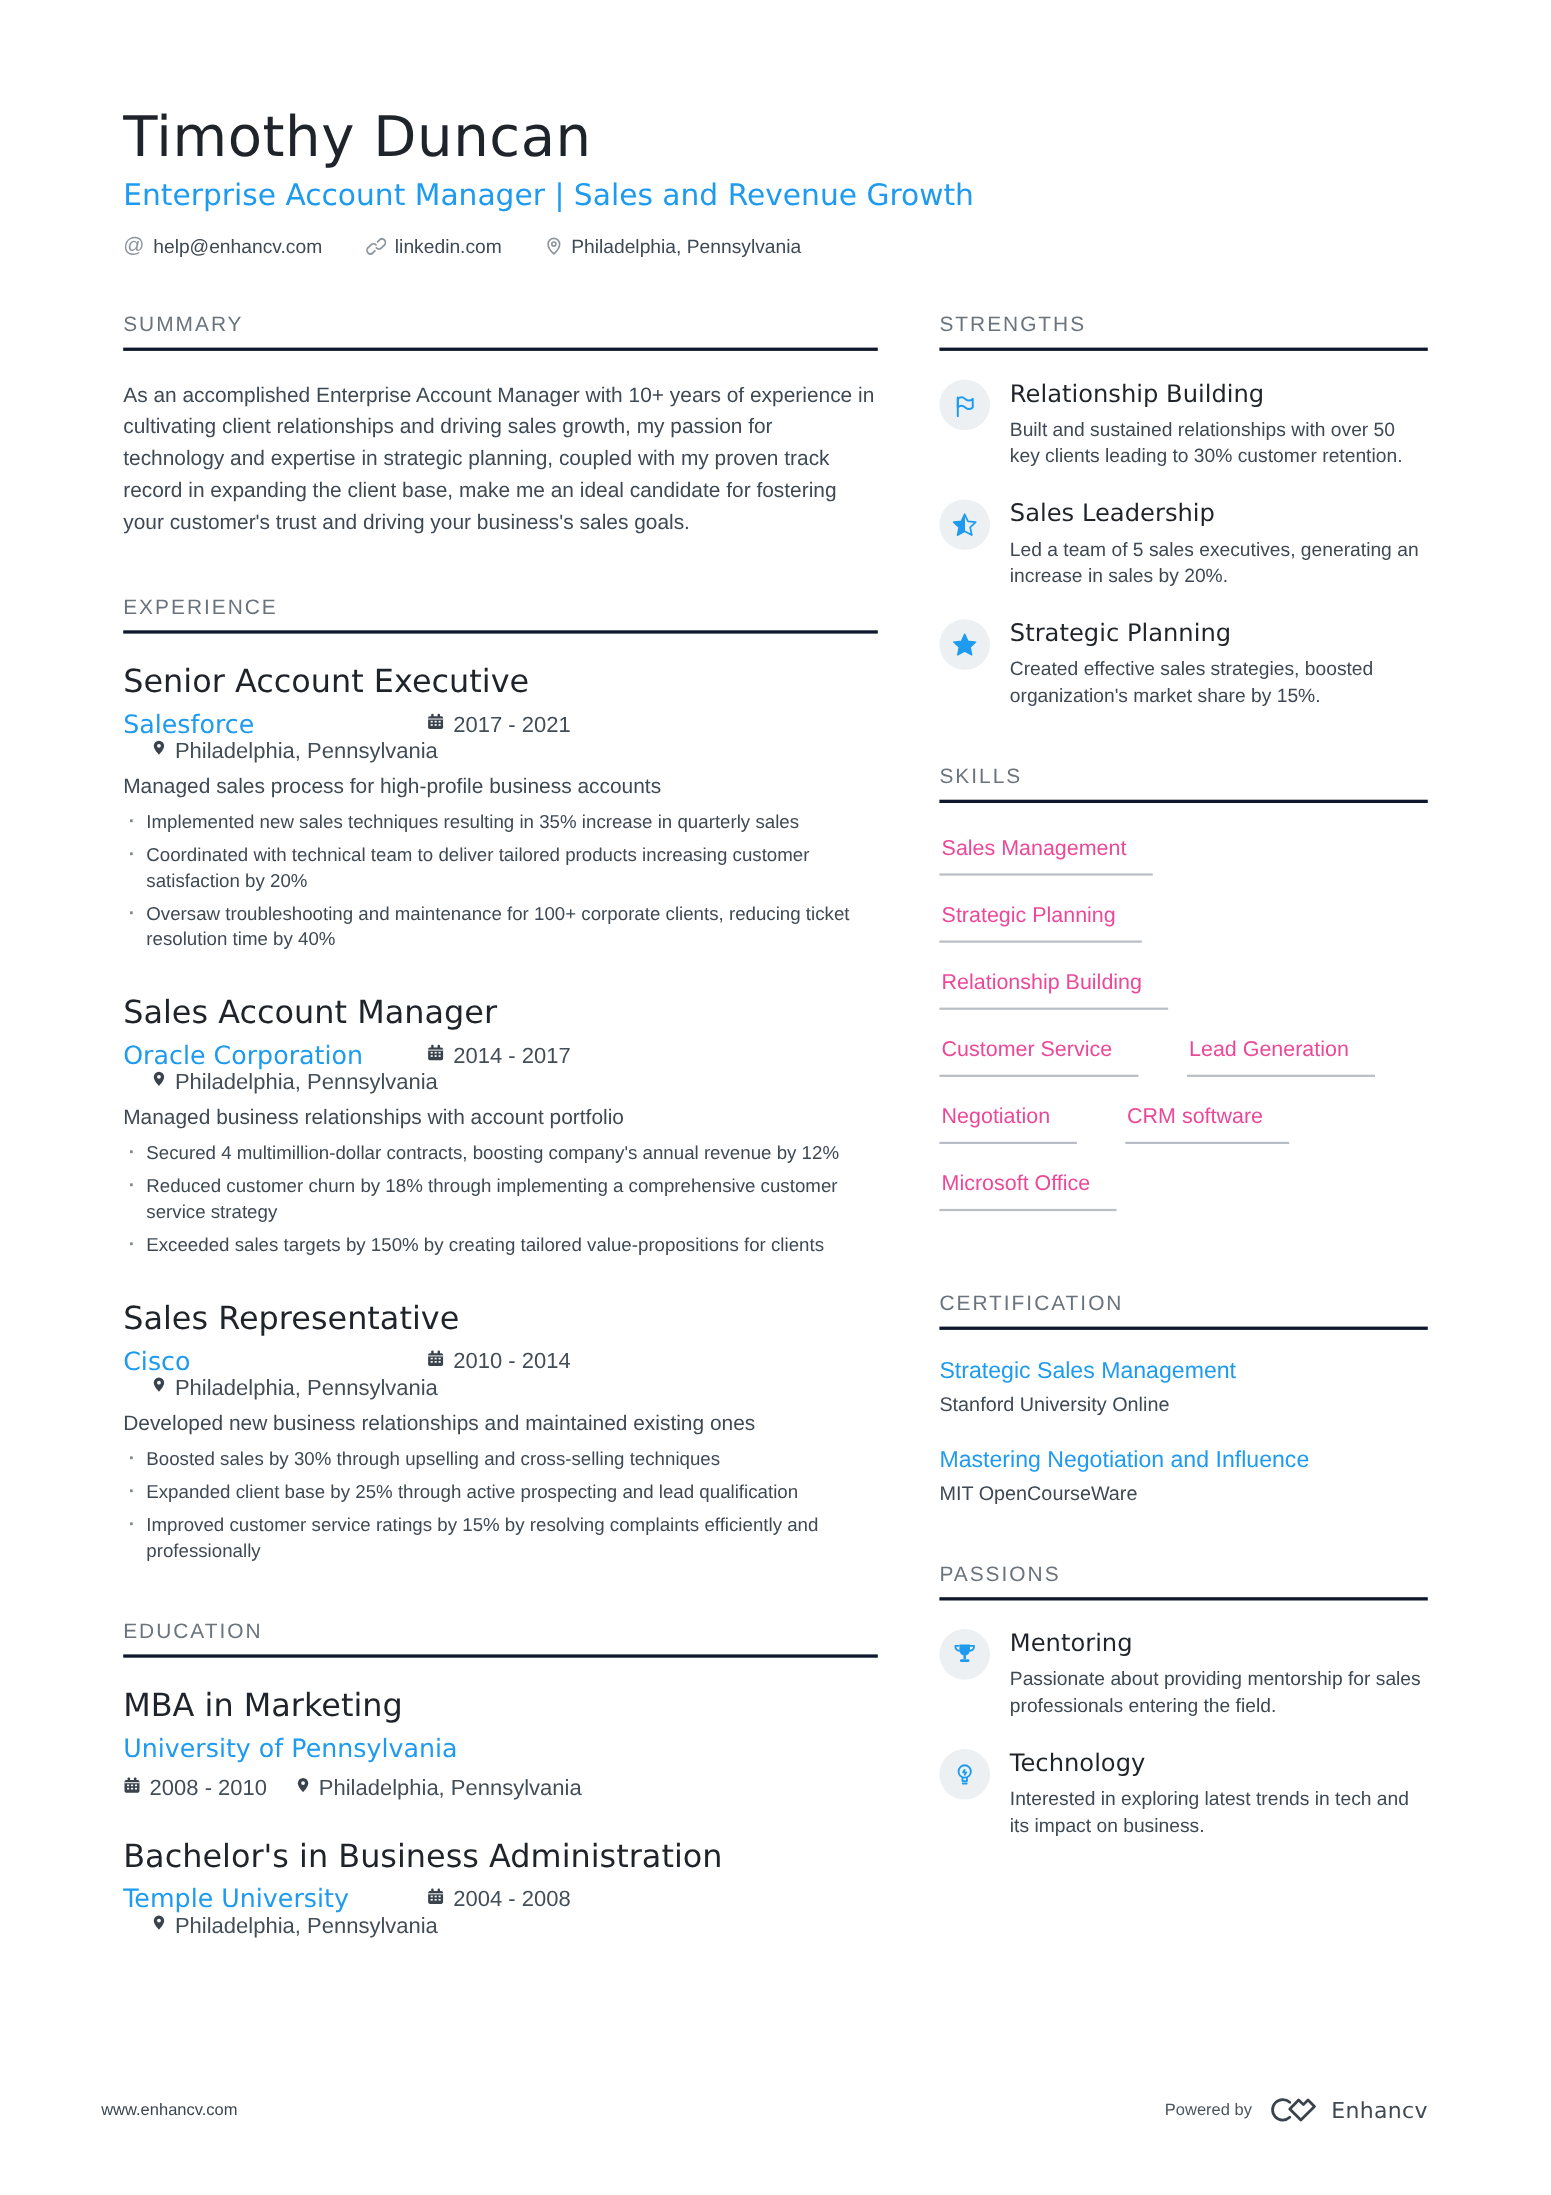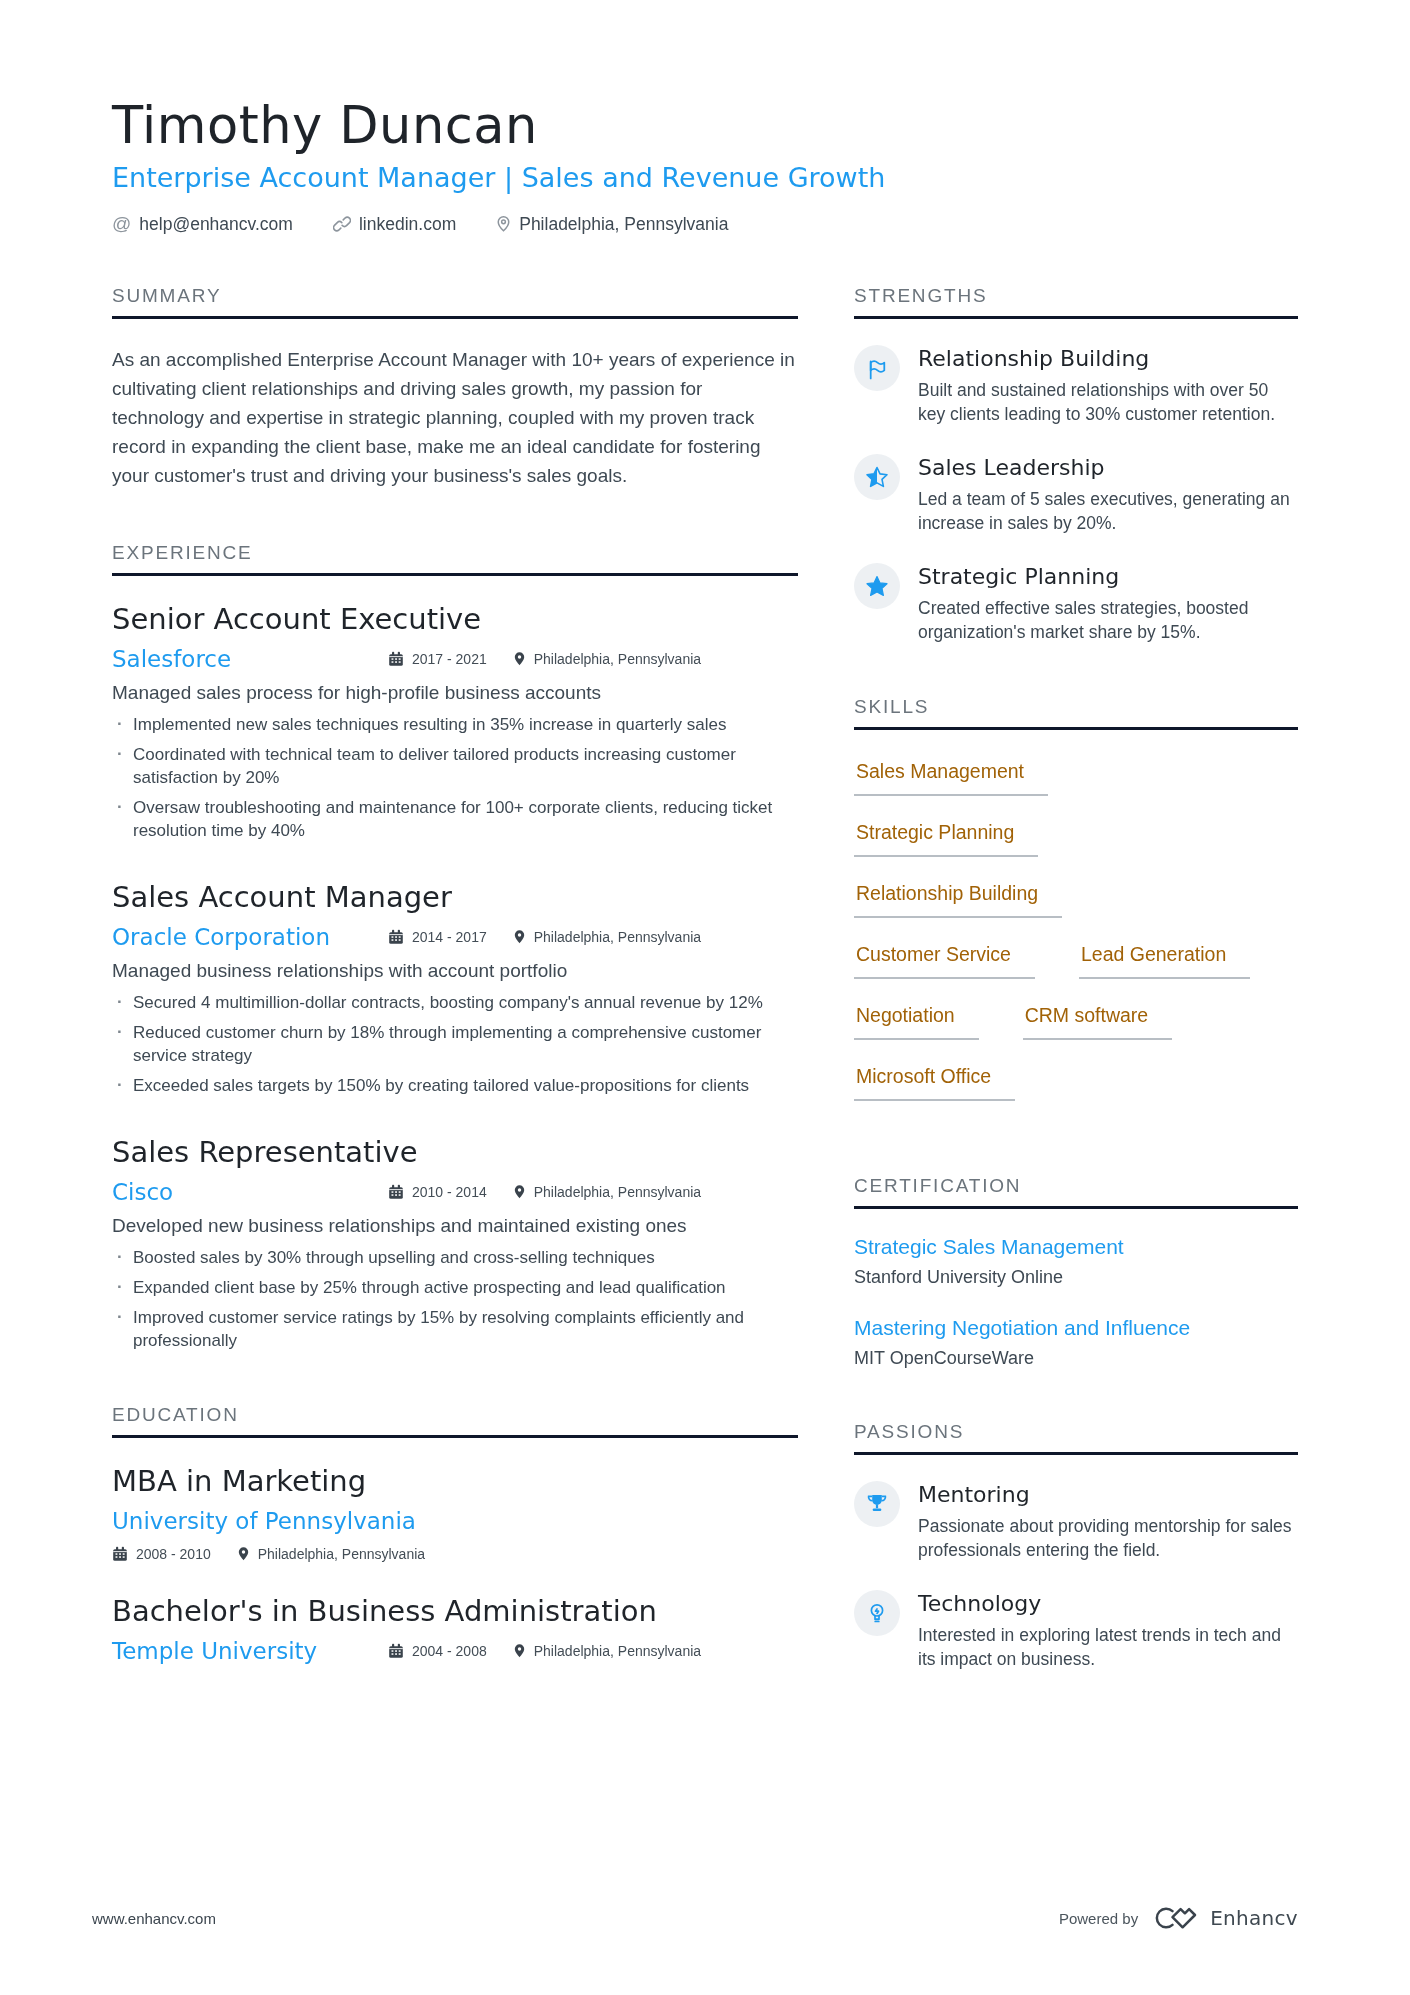--- a/index.html
+++ b/index.html
@@ -24,41 +24,41 @@
   section { margin-bottom:52px; }
   .sec { font-size:19px; font-weight:400; letter-spacing:1.8px; color:var(--muted); padding-bottom:9px; border-bottom:3px solid #0f172a; margin-bottom:26px; }
 
   .summary-text { font-size:19px; line-height:29px; color:var(--body); }
 
   
   .job { margin-bottom:38px; }
   .job-title { font-family:"DejaVu Sans", sans-serif; font-weight:400; font-size:29px; color:var(--ink); margin-bottom:10px; }
   .job-row { display:flex; align-items:center; margin-bottom:10px; flex-wrap:wrap; }
   .company { font-family:"DejaVu Sans", sans-serif; font-size:23px; color:var(--accent); min-width:276px; padding-right:12px; }
-  .meta { display:flex; gap:8px; font-size:14px; color:var(--meta); }
+  .meta { display:flex; gap:8px; font-size:20px; color:var(--meta); }
   .meta + .meta { margin-left:26px; }
   .job-desc { font-size:19px; color:var(--body); margin-bottom:9px; }
   .bullets { list-style:none; }
   .bullets li { position:relative; padding-left:21px; font-size:17px; line-height:23px; margin-bottom:7px; color:var(--body); }
   .bullets li::before { content:"·"; position:absolute; left:5px; top:-1px; color:#7e868e; font-weight:bold; }
 
   
   .degree { margin-bottom:32px; }
   .school-stack { font-family:"DejaVu Sans", sans-serif; font-size:23px; color:var(--accent); margin-bottom:12px; }
 
   
   .r-item { display:flex; gap:18px; margin-bottom:28px; }
   .icon-circle { width:46px; height:46px; border-radius:50%; background:#edf0f3; flex:none; display:flex; align-items:center; justify-content:center; }
   .r-body { padding-top:1px; }
   .r-title { font-family:"DejaVu Sans", sans-serif; font-weight:400; font-size:22px; color:var(--ink); margin-bottom:7px; }
   .r-desc { font-size:17.5px; line-height:24px; color:var(--body); }
 
   .skills-wrap { padding-top:4px; }
   .skill-row { display:flex; gap:44px; margin-bottom:25px; }
-  .skill { font-size:19.5px; color:#a16207; padding:0 24px 11px 2px; border-bottom:2px solid #b8bec4; white-space:nowrap; }
+  .skill { font-size:19.5px; color:#ec4899; padding:0 24px 11px 2px; border-bottom:2px solid #b8bec4; white-space:nowrap; }
   .section-skills { margin-bottom:74px; }
 
   .cert { margin-bottom:28px; }
   .cert-title { font-size:21px; color:var(--accent); margin-bottom:8px; }
   .cert-org { font-size:18px; color:var(--body); }
 
   
   .page-footer { position:absolute; left:92px; right:112px; bottom:62px; display:flex; justify-content:space-between; align-items:center;text-align:right; }
   .f-url { font-size:15px; color:#3b454e; text-decoration:none; }
   .powered { display:flex; align-items:center; gap:13px; }

